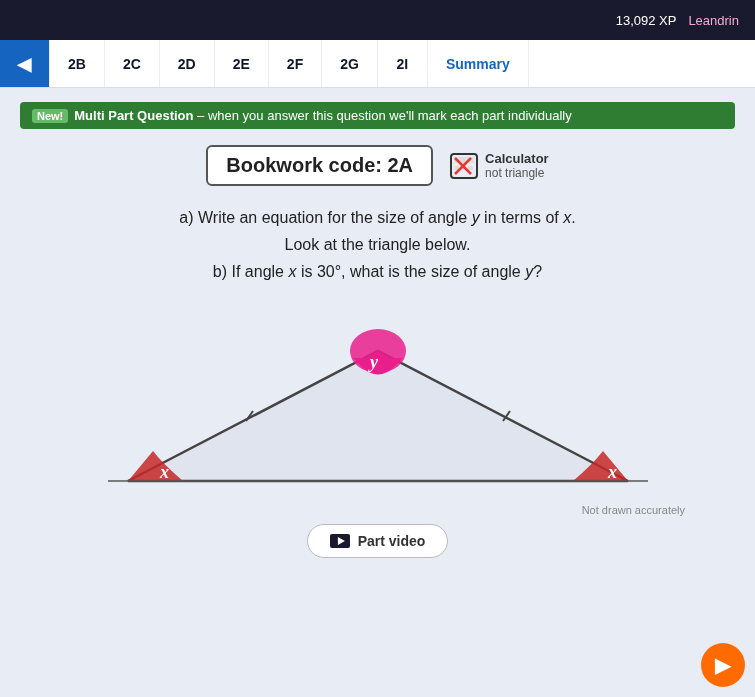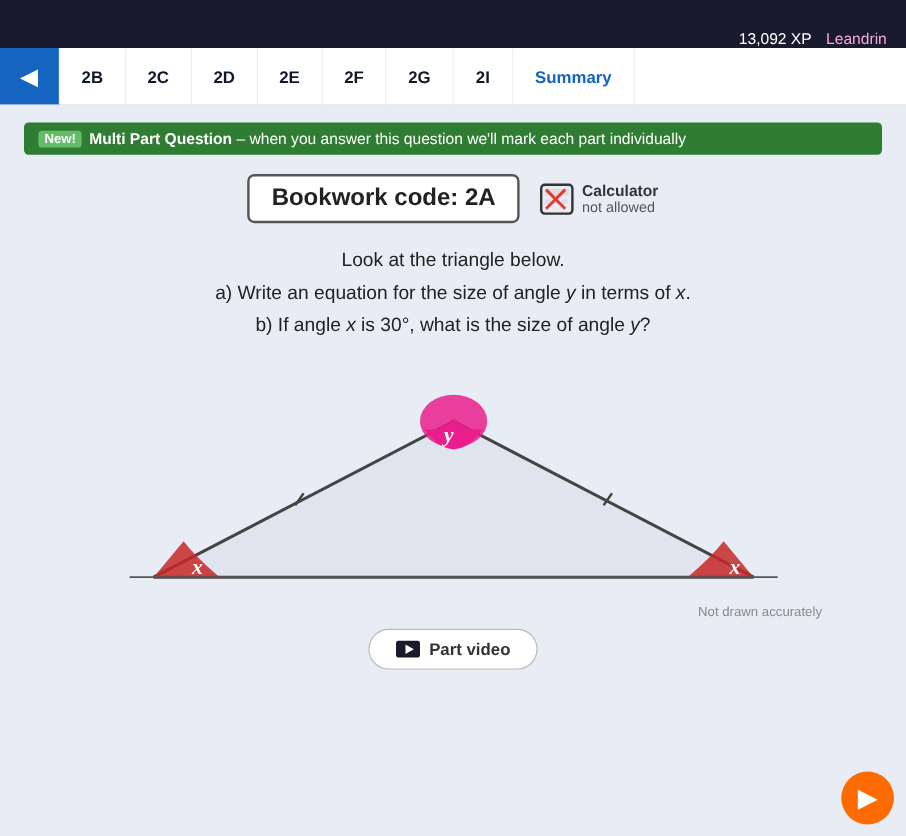--- a/index.html
+++ b/index.html
@@ -9,21 +9,21 @@
       font-family: Arial, sans-serif;
       background: #f0f4f8;
       overflow: hidden;
     }
 
     
     .top-bar {
       background: #1a1a2e;
       height: 40px;
       display: flex;
-      align-items: flex-end;
+      align-items: center;
       justify-content: flex-end;
       padding-right: 16px;
       gap: 12px;
     }
     .xp-badge {
       color: #fff;
       font-size: 13px;
     }
     .user-name {
       color: #f9a8d4;
@@ -261,30 +261,30 @@
           <rect x="5" y="5" width="20" height="6" rx="1" fill="#ddd"></rect>
           <rect x="5" y="14" width="5" height="4" rx="1" fill="#ddd"></rect>
           <rect x="12" y="14" width="5" height="4" rx="1" fill="#ddd"></rect>
           <rect x="19" y="14" width="5" height="4" rx="1" fill="#ddd"></rect>
           <line x1="6" y1="6" x2="22" y2="22" stroke="#e53935" stroke-width="2.5"></line>
           <line x1="22" y1="6" x2="6" y2="22" stroke="#e53935" stroke-width="2.5"></line>
         </svg>
       </div>
       <div>
         <div style="font-size:13px;font-weight:600;">Calculator</div>
-        <div style="font-size:12px;color:#555;">not allowed</div>
+        <div style="font-size:12px;color:#555;">not triangle</div>
       </div>
     </div>
   </div>
 
   <div class="question-text">
-    <div>Look at the triangle below.</div>
     <div>
       a) Write an equation for the size of angle <span class="italic">y</span> in terms of <span class="italic">x</span>.
     </div>
+    <div>Look at the triangle below.</div>
     <div>
       b) If angle <span class="italic">x</span> is 30°, what is the size of angle <span class="italic">y</span>?
     </div>
   </div>
 
   <div class="diagram-area">
     <div class="triangle-container">
       <svg class="triangle-svg" viewBox="0 0 560 200" xmlns="http://www.w3.org/2000/svg">
 
         <polygon points="30,185 280,55 530,185" fill="#d8dce8" opacity="0.5"></polygon>

